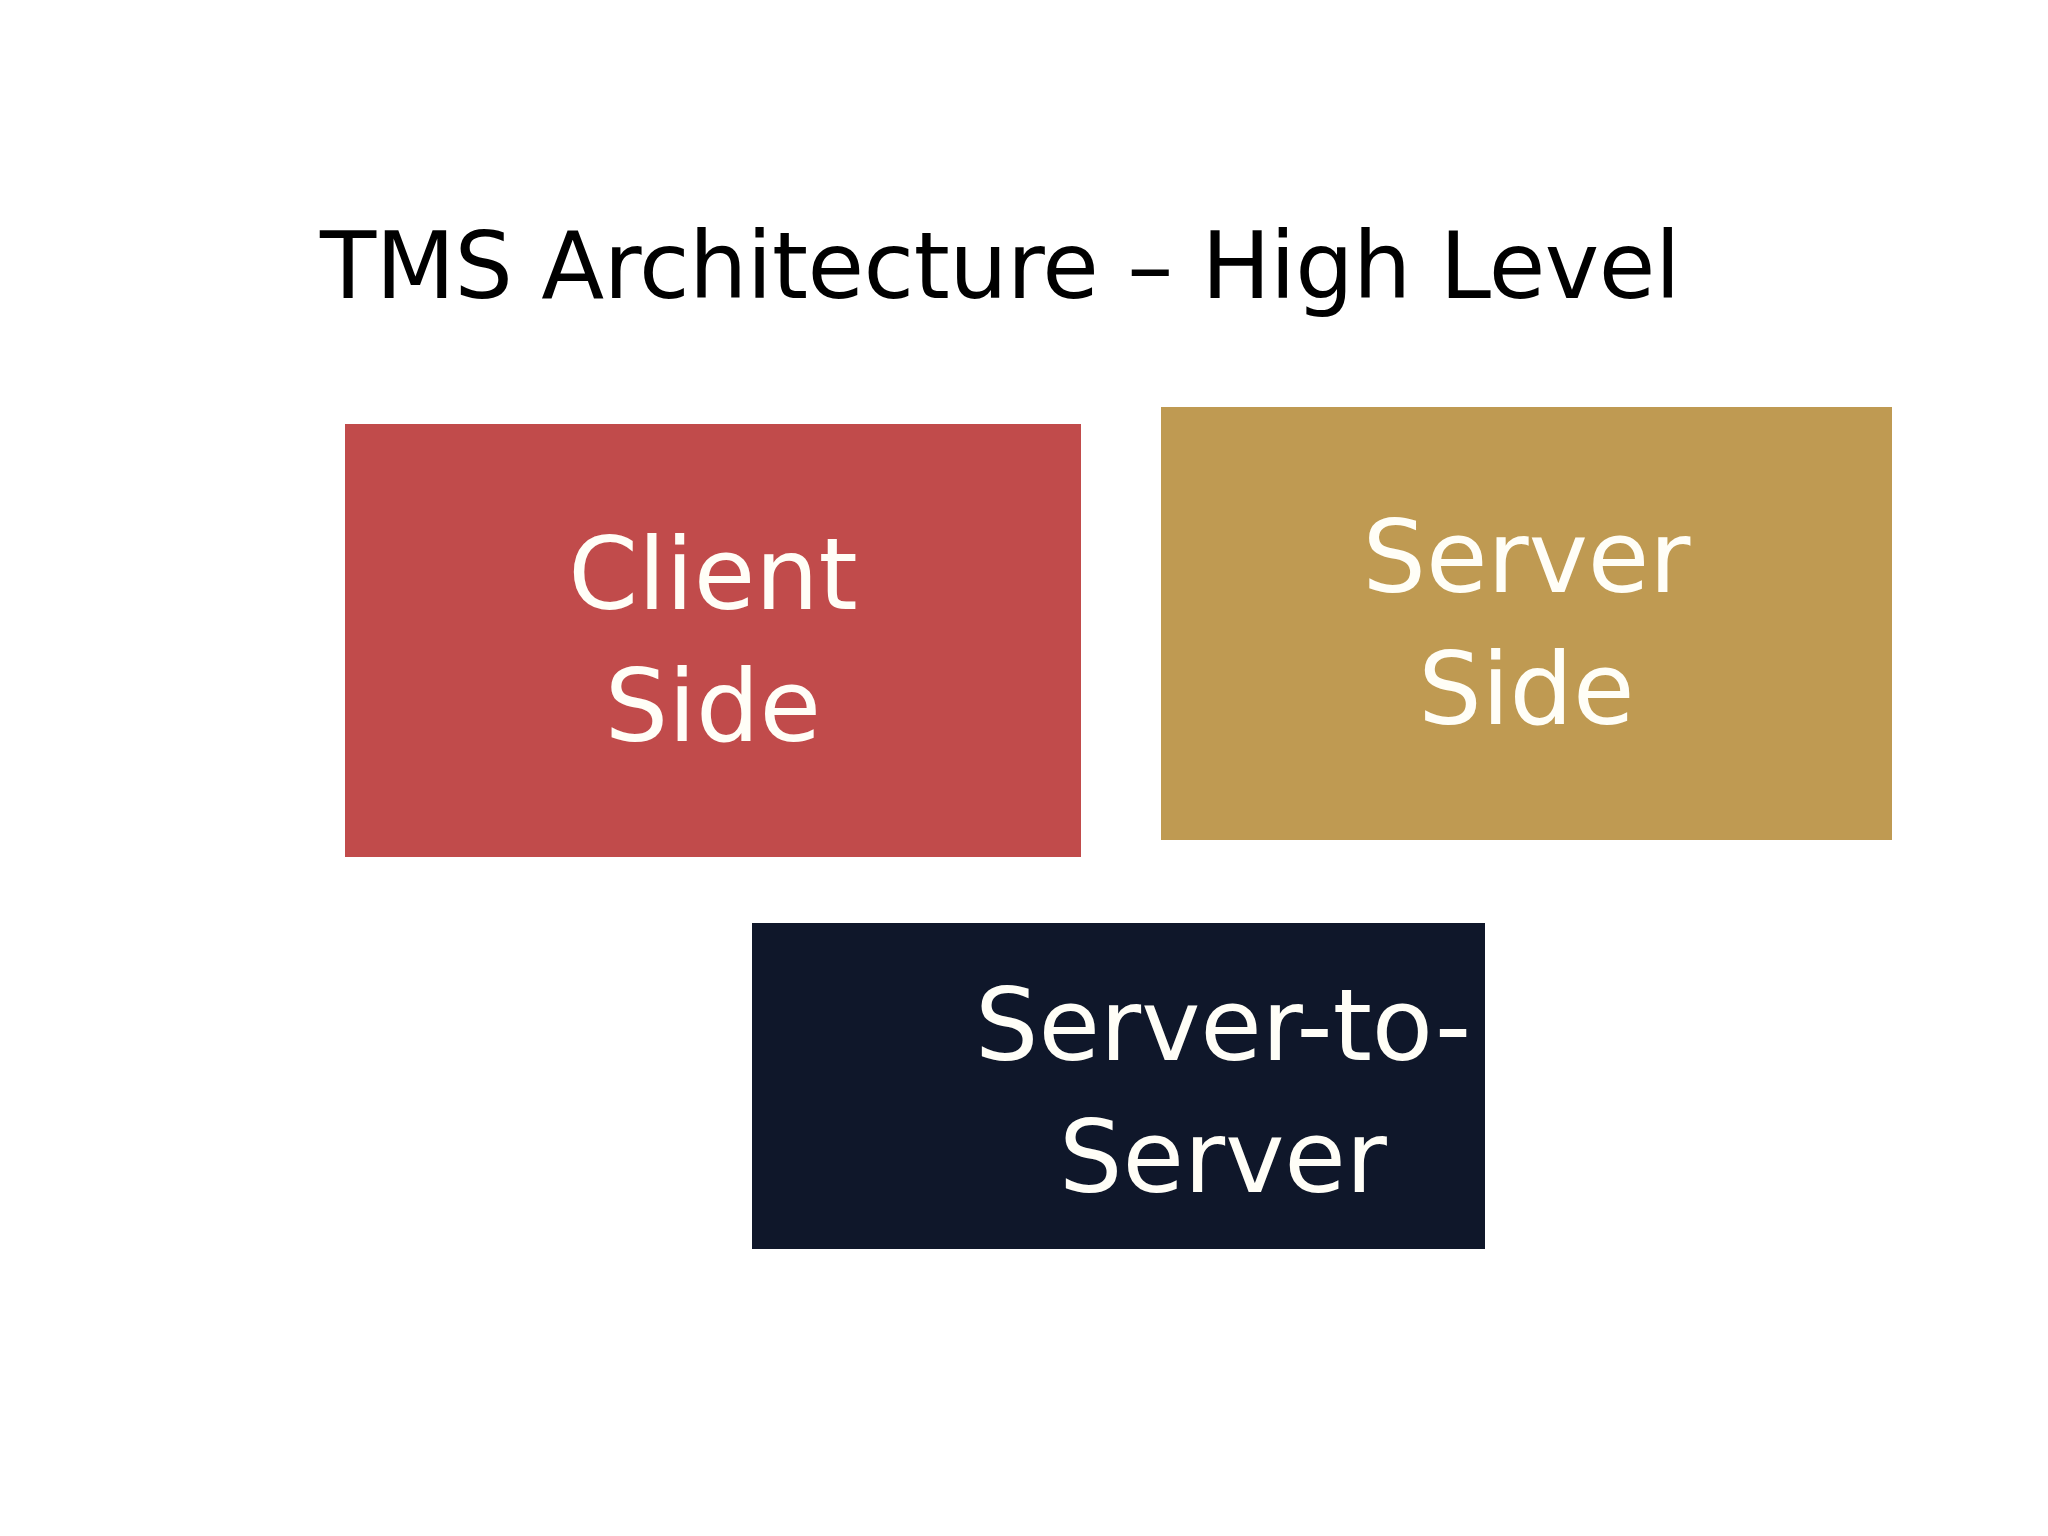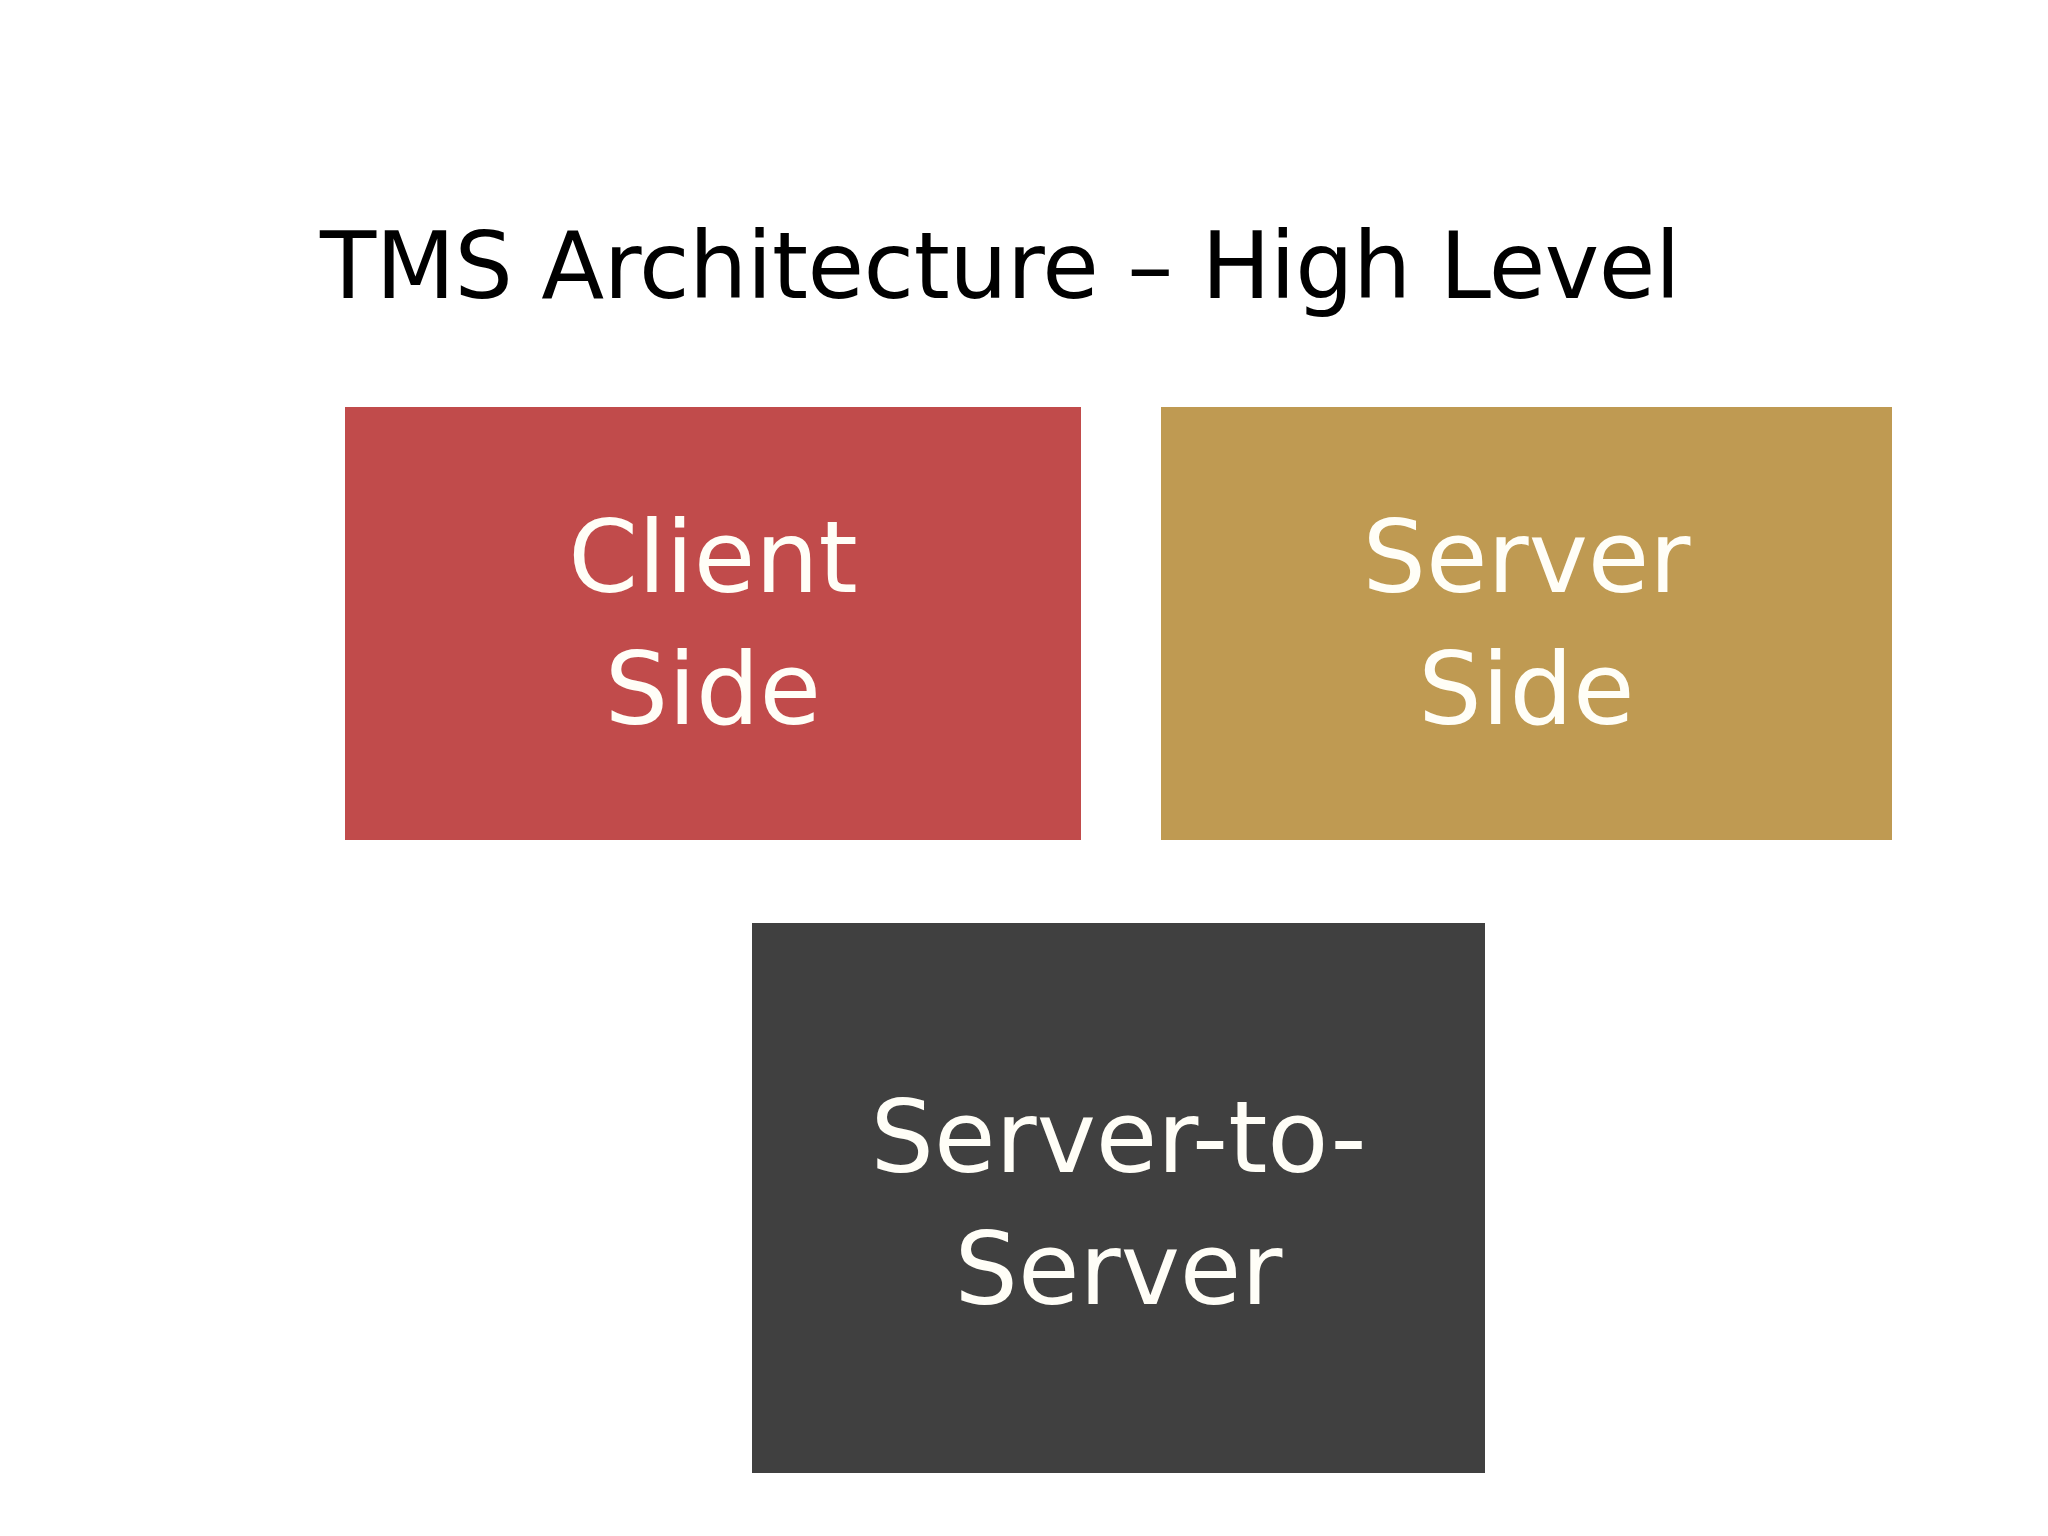--- a/index.html
+++ b/index.html
@@ -50,38 +50,39 @@
     font-family: "DejaVu Sans", "Liberation Sans", sans-serif;
     font-size: 100px;
     font-weight: 400;
     line-height: 1.32;
     padding: 0 14px;
     white-space: pre-line;
   }
 
   #box-client-side {
     left: 345px;
-    top: 363px;
+    top: 380px;
     width: 736px;
     height: 433px;
     background: #c14b4b;
   }
   #box-server-side {
     left: 1161px;
     top: 363px;
     width: 731px;
     height: 433px;
     background: #bf9a52;
   }
   #box-server-to-server {
     left: 752px;
     top: 879px;
     width: 733px;
-    height: 550px;
-    background: #404040;
+    height: 326px;
+    background: #0f172a;
+    justify-content: flex-end;
   }
   
   #box-server-to-server .box-label {
     transform: translateY(6px);
   }
 </style>
 </head>
 <body>
 
 <div id="slide">

